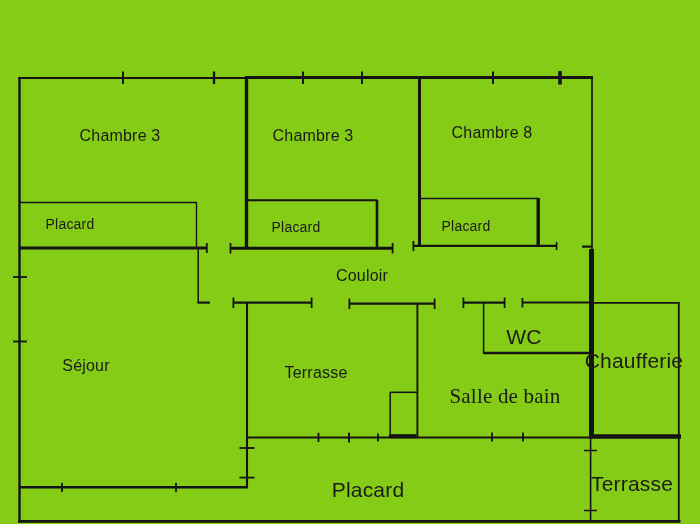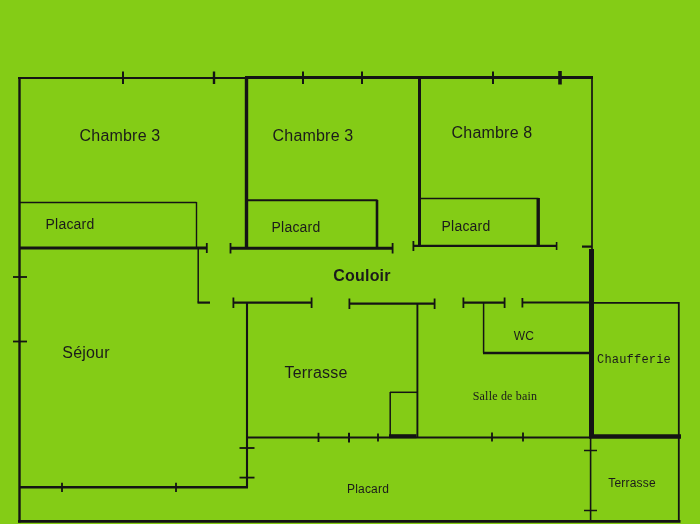--- a/index.html
+++ b/index.html
@@ -26,21 +26,21 @@
   }
   .lbl {
     position: absolute;
     transform: translate(-50%, -50%);
     color: #1b1b1b;
     white-space: nowrap;
     letter-spacing: 0.2px;
     line-height: 1;
   }
   .fs16 { font-size: 16px; }
-  .fs15 { font-size: 12px; text-align: center; }
+  .fs15 { font-size: 21px; text-align: center; }
   .fs12 { font-size: 14px; }
 </style>
 </head>
 <body>
 
 <div class="plan">
 
   <svg width="700" height="524" viewBox="0 0 700 524">
 
     <line x1="18" y1="78" x2="247" y2="78" stroke-width="1.8"></line>
@@ -127,22 +127,22 @@
     <line x1="62" y1="482.8" x2="62" y2="492" stroke-width="1.8"></line>
     <line x1="176" y1="482.8" x2="176" y2="492" stroke-width="1.8"></line>
   </svg>
 
   <span class="lbl fs16" style="left:120px; top:136px;">Chambre 3</span>
   <span class="lbl fs16" style="left:313px; top:136px;">Chambre 3</span>
   <span class="lbl fs16" style="left:492px; top:133px;">Chambre 8</span>
   <span class="lbl fs12" style="left:70px;  top:224px;">Placard</span>
   <span class="lbl fs12" style="left:296px; top:227px;">Placard</span>
   <span class="lbl fs12" style="left:466px; top:226px;">Placard</span>
-  <span class="lbl fs16" style="left:362px; top:276px;font-weight:bold;">Couloir</span>
-  <span class="lbl fs16" style="left:86px;  top:353px;">Séjour</span>
+  <span class="lbl fs16" style="left:362px; top:276px;">Couloir</span>
+  <span class="lbl fs16" style="left:86px;  top:366px;">Séjour</span>
   <span class="lbl fs16" style="left:316px; top:373px;">Terrasse</span>
   <span class="lbl fs15" style="left:524px; top:336px;">WC</span>
   <span class="lbl fs15" style="left:505px; top:396px;font-family:Liberation Serif, serif;">Salle de bain</span>
-  <span class="lbl fs15" style="left:634px; top:360px;font-family:Liberation Mono, monospace;">Chaufferie</span>
+  <span class="lbl fs15" style="left:634px; top:360px;">Chaufferie</span>
   <span class="lbl fs15" style="left:368px; top:489px;">Placard</span>
   <span class="lbl fs15" style="left:632px; top:483px;">Terrasse</span>
 
 </div>
 
 </body></html>

